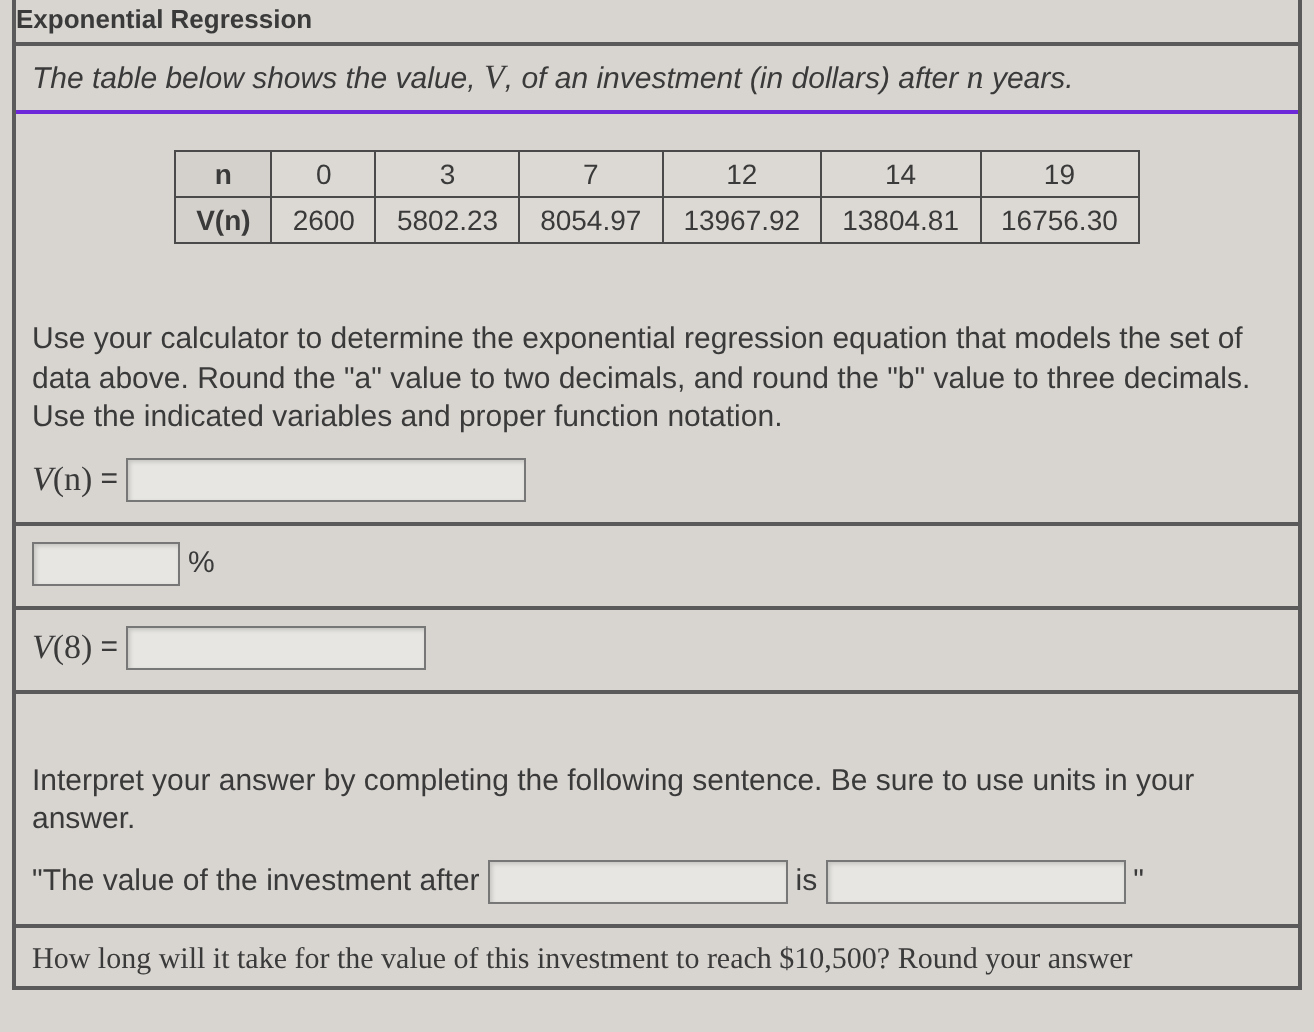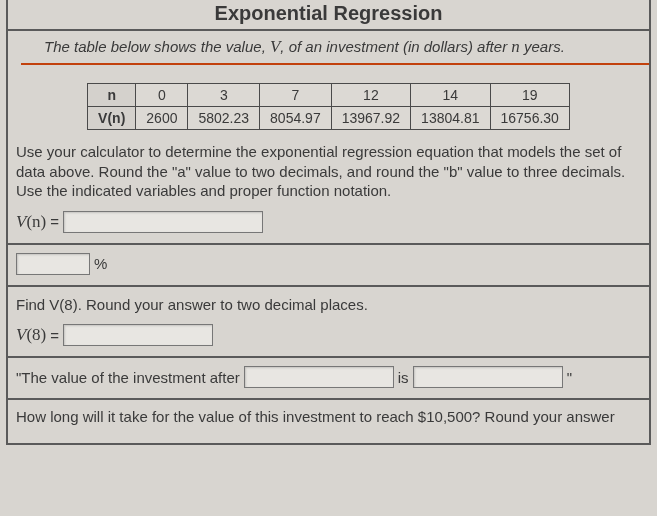--- a/index.html
+++ b/index.html
@@ -13,37 +13,35 @@
     overflow: hidden;
     font-size: 15px;
     color: #3a3a3a;
   }
   .outer {
     border: 2px solid #5a5a5a;
     border-top: none;
     margin: 0 6px;
   }
   .title-row {
-    text-align: center;
     font-weight: bold;
     padding: 2px 0 4px 0;
     border-bottom: 2px solid #5a5a5a;
-    font-size: 20px;
+    font-size: 13px;
   }
   .instr-row {
     font-style: italic;
-    padding: 6px 23px;
-    border-bottom: 2px solid #c2410c;
-    margin-left: 13px;
+    padding: 6px 8px;
+    border-bottom: 2px solid #6d28d9;
   }
   .section {
     border-bottom: 2px solid #5a5a5a;
     padding: 8px 8px 10px 8px;
   }
-  .section.last { border-bottom: none; padding-bottom: 18px;}
+  .section.last { border-bottom: none; padding-bottom: 4px; font-family: Liberation Serif, serif;}
   .datatable-wrap {
     display: flex;
     justify-content: center;
     padding: 10px 0 12px 0;
   }
   table.dt {
     border-collapse: collapse;
   }
   table.dt td, table.dt th {
     border: 1px solid #4a4a4a;
@@ -60,21 +58,21 @@
     background: #e8e6e2;
     height: 22px;
     padding: 2px 4px;
     font-size: 14px;
     box-shadow: inset 1px 1px 2px rgba(0,0,0,0.15);
   }
   .w-long { width: 200px; }
   .w-med  { width: 150px; }
   .w-short{ width: 74px; }
   .inline { display: inline-flex; align-items: center; gap: 4px; flex-wrap: wrap;}
-  .para { margin-bottom: 10px; line-height: 1.3; }
+  .para { margin-bottom: 10px; line-height: 1.3; margin-top: 26px; }
 </style>
 </head>
 <body>
 
 <div class="outer">
 
   <div class="title-row">Exponential Regression</div>
 
   <div class="instr-row">
     <span>The table below shows the value, </span><span class="math">V</span><span>, of an investment (in dollars) after </span><span class="math">n</span><span> years.</span>
@@ -114,29 +112,29 @@
   </div>
 
   <div class="section">
     <div class="inline">
       <input class="blank w-short" style="">
       <span>%</span>
     </div>
   </div>
 
   <div class="section">
-    <div class="para">Find V(8). Round your answer to two decimal places.</div>
     <div class="inline">
       <span class="math"><span>V</span><span class="mathn">(8)</span></span>
       <span> = </span>
       <input class="blank w-med" style="">
     </div>
   </div>
 
   <div class="section">
+    <div class="para">Interpret your answer by completing the following sentence. Be sure to use units in your answer.</div>
     <div class="inline">
       <span>"The value of the investment after </span>
       <input class="blank w-med" style="">
       <span> is </span>
       <input class="blank w-med" style="">
       <span>"</span>
     </div>
   </div>
 
   <div class="section last">

